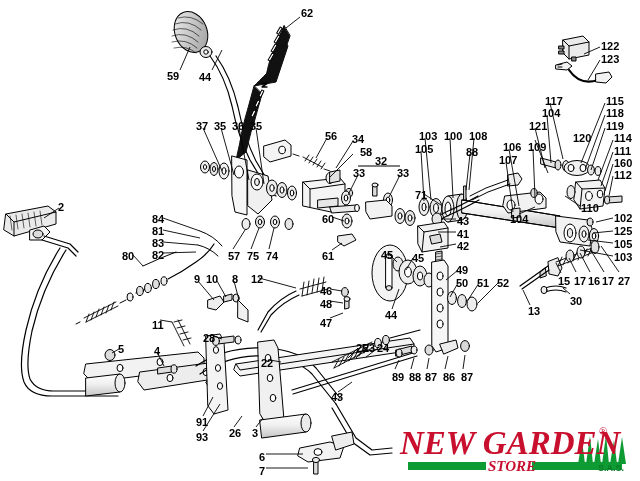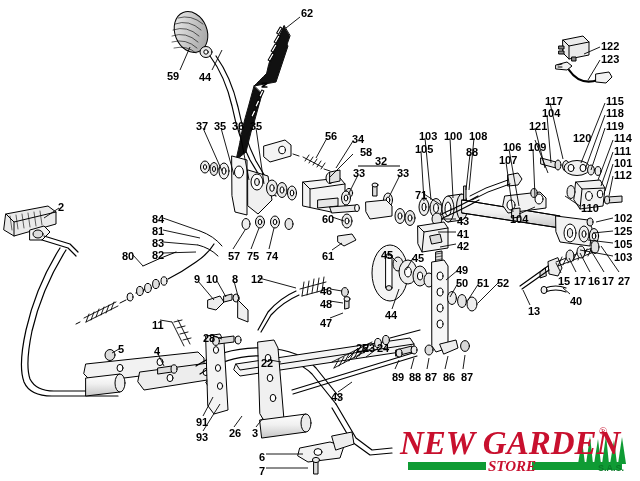--- a/index.html
+++ b/index.html
@@ -554,21 +554,21 @@
       <div class="lbl" style="left: 528px; top: 142px;">109</div>
       <div class="lbl" style="left: 545px; top: 96px;">117</div>
       <div class="lbl" style="left: 542px; top: 108px;">104</div>
       <div class="lbl" style="left: 529px; top: 121px;">121</div>
       <div class="lbl" style="left: 529px; top: 133px; margin-left: 44px;">120</div>
       <div class="lbl" style="left: 606px; top: 96px;">115</div>
       <div class="lbl" style="left: 606px; top: 108px;">118</div>
       <div class="lbl" style="left: 606px; top: 121px;">119</div>
       <div class="lbl" style="left: 614px; top: 133px;">114</div>
       <div class="lbl" style="left: 614px; top: 146px;">111</div>
-      <div class="lbl" style="left: 614px; top: 158px;">101</div>
+      <div class="lbl" style="left: 614px; top: 158px;">160</div>
       <div class="lbl" style="left: 614px; top: 170px;">112</div>
       <div class="lbl" style="left: 581px; top: 203px;">110</div>
       <div class="lbl" style="left: 510px; top: 214px;">104</div>
       <div class="lbl" style="left: 614px; top: 213px;">102</div>
       <div class="lbl" style="left: 614px; top: 226px;">125</div>
       <div class="lbl" style="left: 614px; top: 239px;">105</div>
       <div class="lbl" style="left: 614px; top: 252px;">103</div>
       <div class="lbl" style="left: 415px; top: 190px;">71</div>
       <div class="lbl" style="left: 457px; top: 216px;">43</div>
       <div class="lbl" style="left: 457px; top: 229px;">41</div>
@@ -590,21 +590,21 @@
       <div class="lbl" style="left: 456px; top: 265px;">49</div>
       <div class="lbl" style="left: 456px; top: 278px;">50</div>
       <div class="lbl" style="left: 477px; top: 278px;">51</div>
       <div class="lbl" style="left: 497px; top: 278px; text-align: right;">52</div>
       <div class="lbl" style="left: 528px; top: 306px;">13</div>
       <div class="lbl" style="left: 558px; top: 276px;">15</div>
       <div class="lbl" style="left: 574px; top: 276px;">17</div>
       <div class="lbl" style="left: 588px; top: 276px;">16</div>
       <div class="lbl" style="left: 602px; top: 276px;">17</div>
       <div class="lbl" style="left: 618px; top: 276px;">27</div>
-      <div class="lbl" style="left: 570px; top: 296px;">40</div>
+      <div class="lbl" style="left: 570px; top: 296px;">30</div>
       <div class="lbl" style="left: 194px; top: 274px;">9</div>
       <div class="lbl" style="left: 206px; top: 274px;">10</div>
       <div class="lbl" style="left: 232px; top: 274px;">8</div>
       <div class="lbl" style="left: 251px; top: 274px;">12</div>
       <div class="lbl" style="left: 320px; top: 286px;">46</div>
       <div class="lbl" style="left: 320px; top: 299px;">48</div>
       <div class="lbl" style="left: 320px; top: 318px;">47</div>
       <div class="lbl" style="left: 152px; top: 320px;">11</div>
       <div class="lbl" style="left: 203px; top: 333px;">28</div>
       <div class="lbl" style="left: 118px; top: 344px;">5</div>

